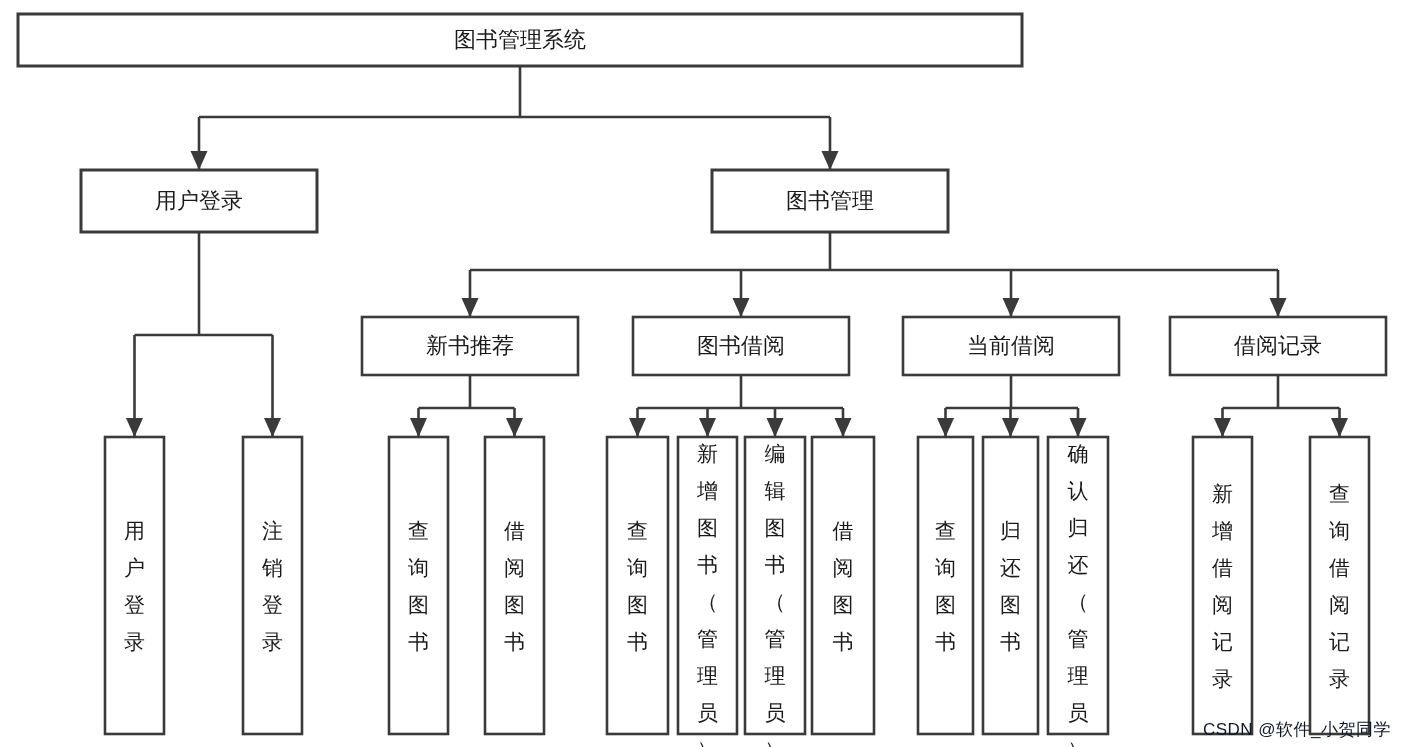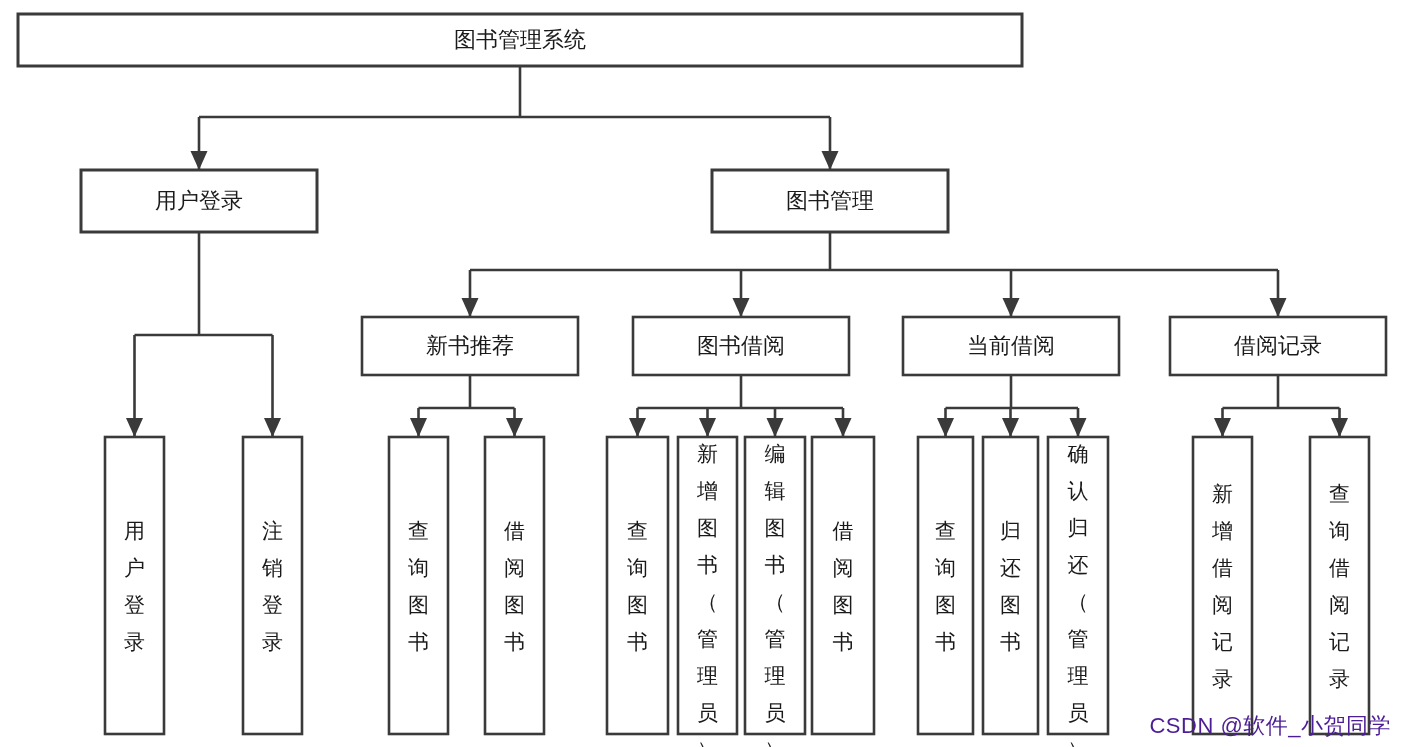--- a/index.html
+++ b/index.html
@@ -55,22 +55,22 @@
     font-family: "Liberation Sans", "DejaVu Sans", sans-serif;
     font-size: 21px;
     fill: #1a1a1a;
     text-anchor: middle;
   }
   .watermark {
     position: absolute;
     right: 14px;
     bottom: 6px;
     font-family: "Liberation Sans", "DejaVu Sans", sans-serif;
-    font-size: 22px;
-    color: #4c1d95;
+    font-size: 17px;
+    color: #0f172a;
     letter-spacing: 0.5px;
     white-space: nowrap;
     user-select: none;
   }
 </style>
 </head>
 <body>
 
 <div id="chart-root">
   <svg id="diagram-svg" width="1405" height="747" viewBox="0 0 1405 747" xmlns="http://www.w3.org/2000/svg">

